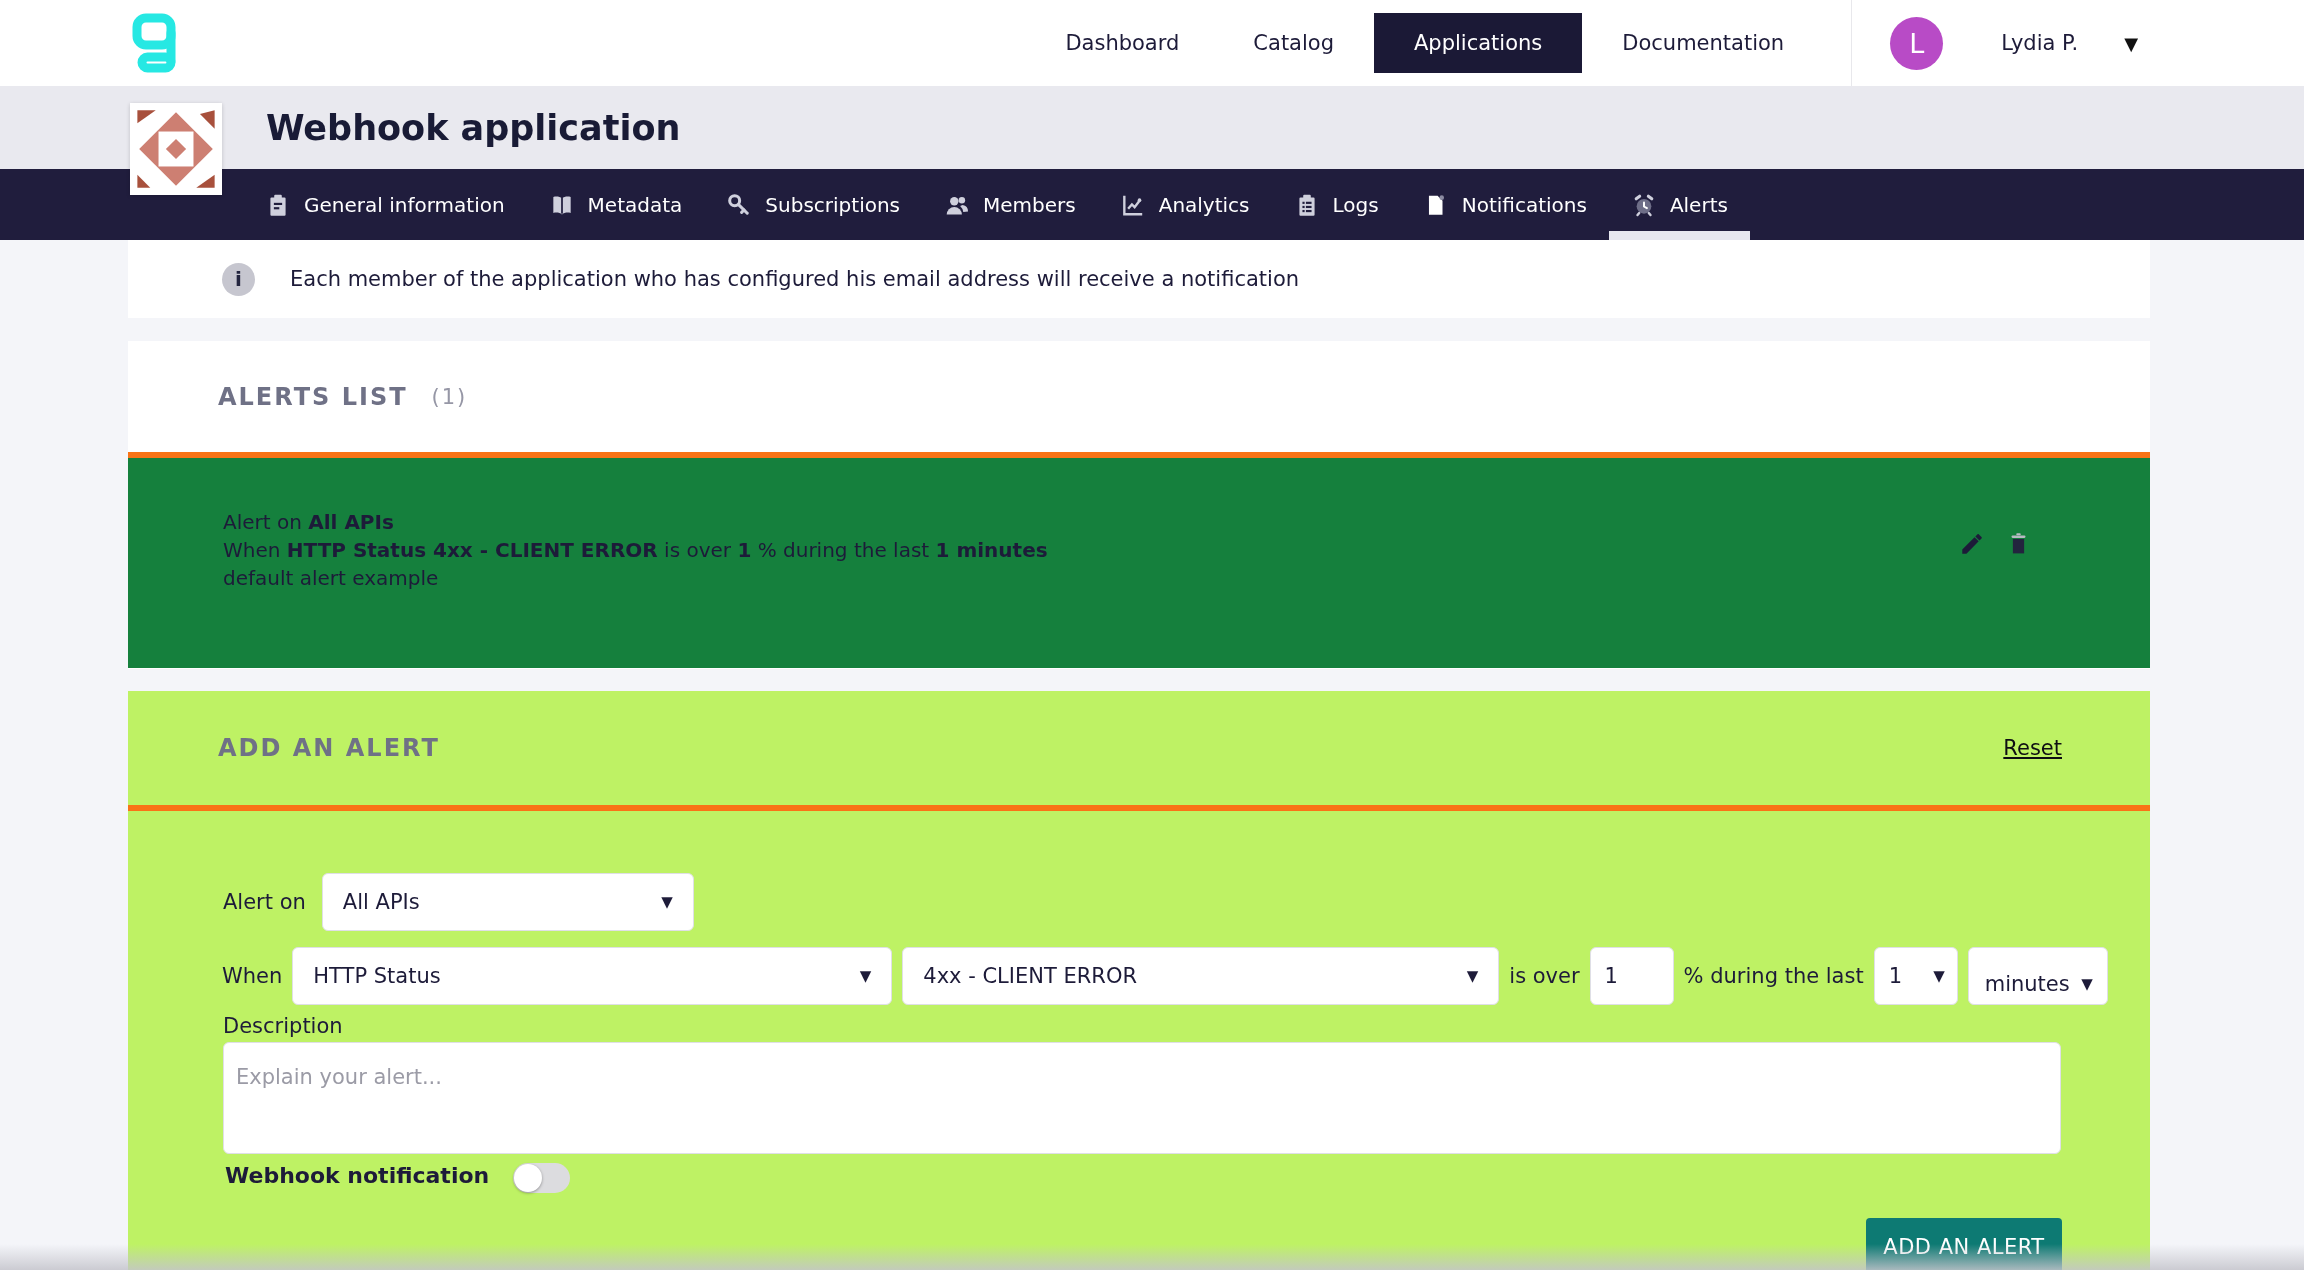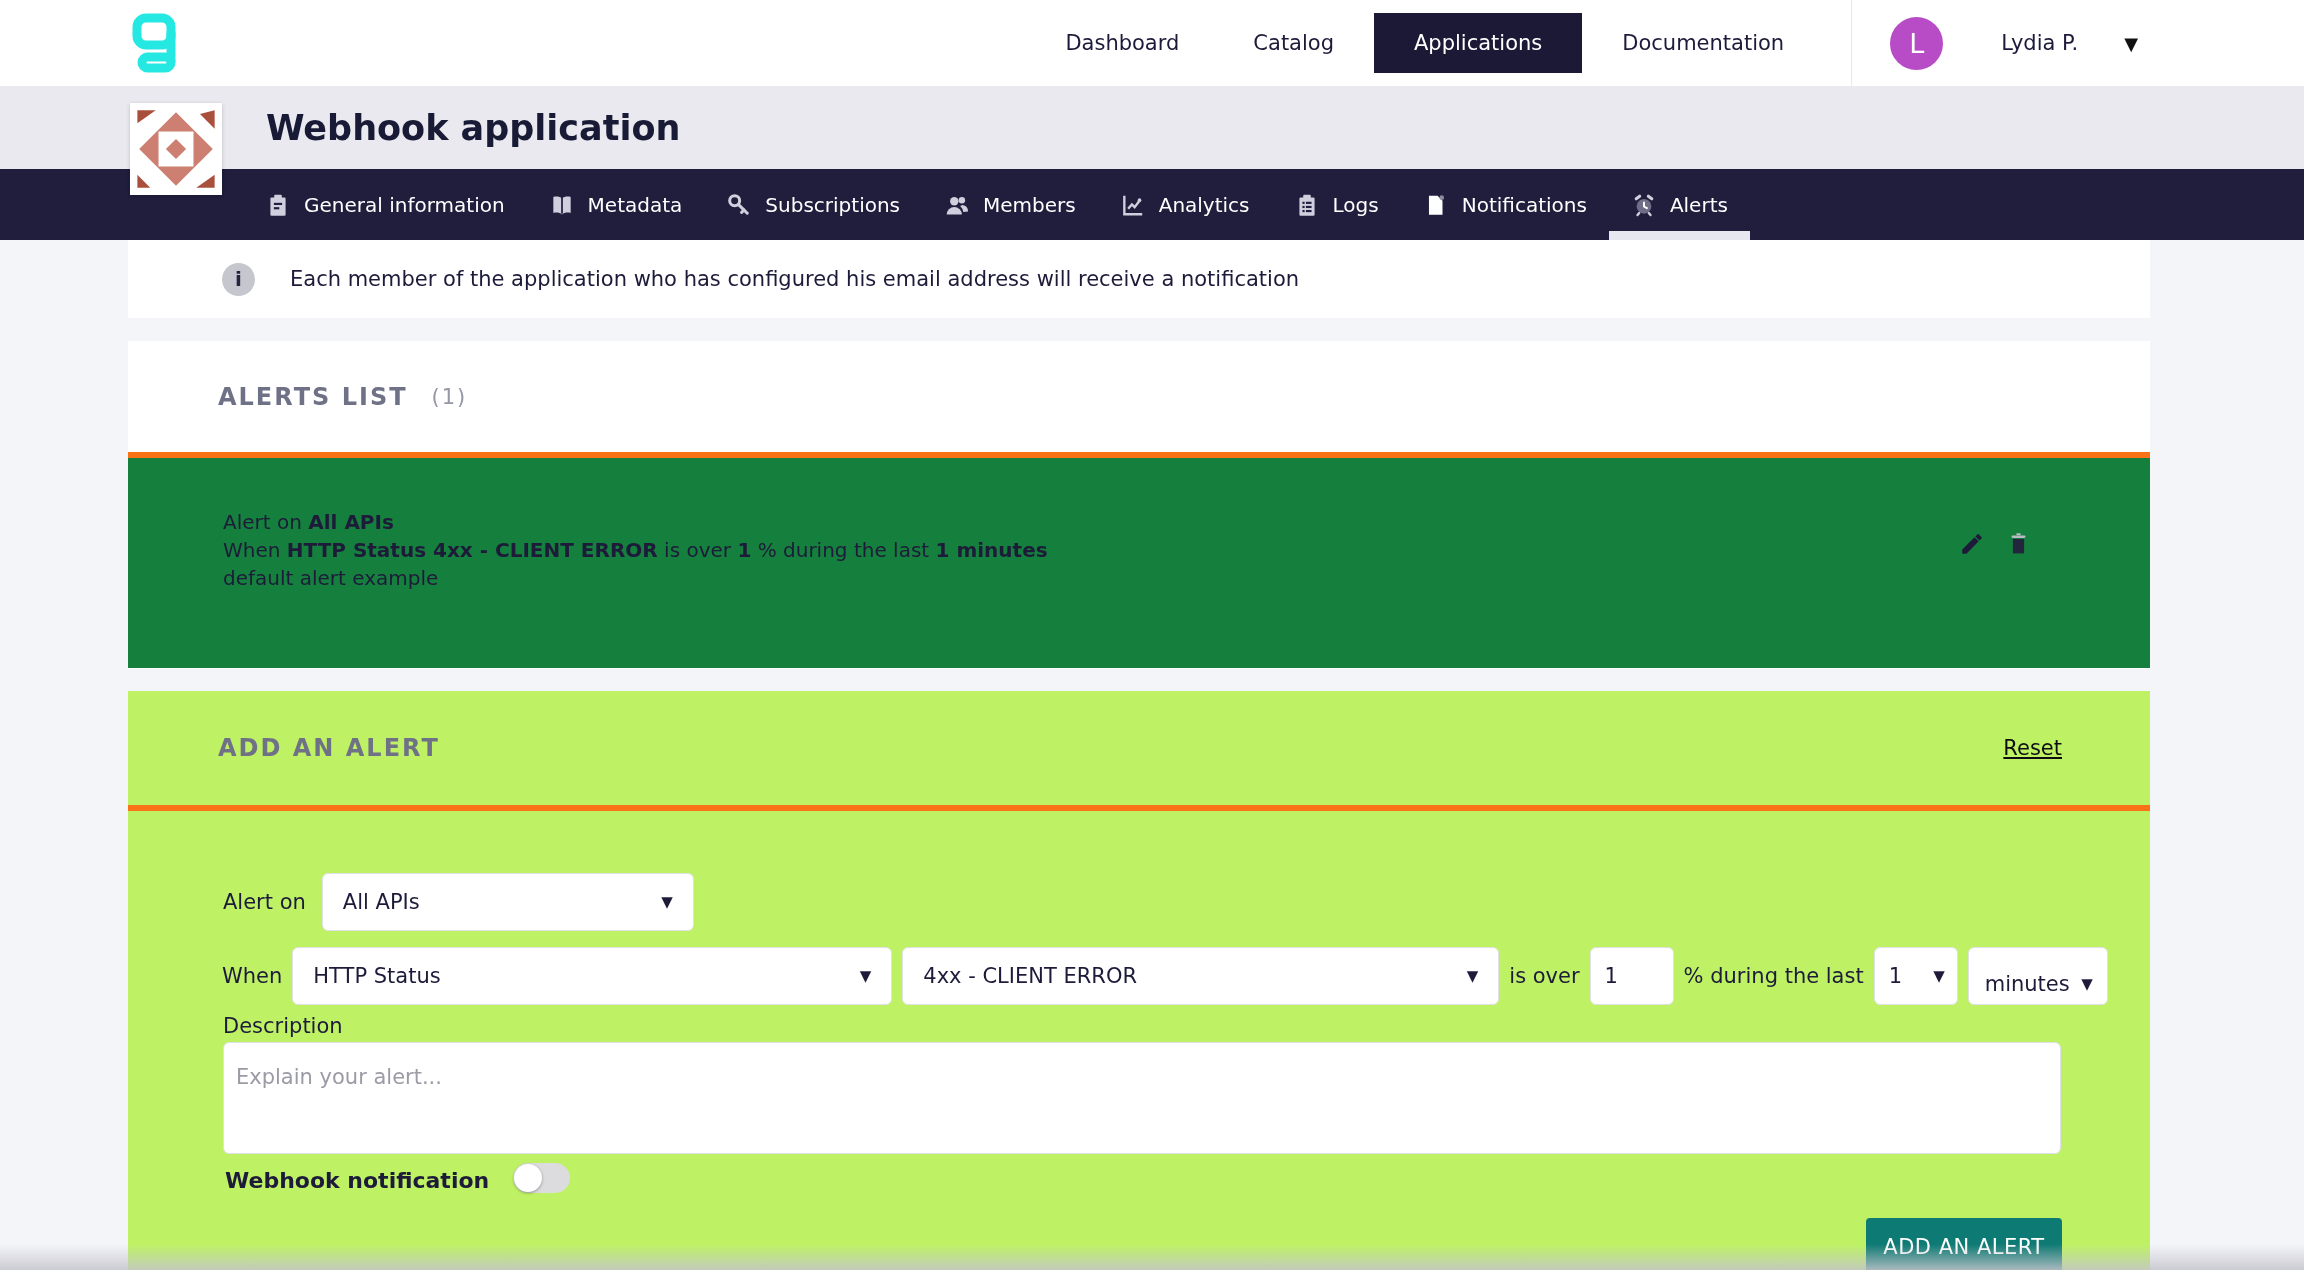--- a/index.html
+++ b/index.html
@@ -62,21 +62,21 @@
   .sel-metric { width:600px; }
   .sel-cond { width:597px; }
   .num-input { width:84px; height:58px; border:1px solid #dfdfe6; border-radius:6px; font-size:21px; padding:0 0 0 14px; font-family:inherit; color:#1d1b39; }
   .sel-dur { width:84px; padding:0 12px 0 14px; }
   .sel-unit { width:140px; padding:16px 14px 0 16px; }
 
   .desc-label { position:absolute; left:95px; top:203px; }
   .desc-area { position:absolute; left:95px; top:231px; width:1838px; height:112px; border:1px solid #dfdfe6; border-radius:6px; font-family:inherit; font-size:21px; padding:22px 12px; color:#1d1b39; resize:none; }
   .desc-area::placeholder { color:#9b9ba6; }
 
-  .webhook-row { position:absolute; left:97px; top:352px; display:flex; align-items:flex-end; gap:24px; }
+  .webhook-row { position:absolute; left:97px; top:352px; display:flex; align-items:flex-start; gap:24px; }
   .webhook-label { font-weight:bold; font-size:22px; }
   .toggle { width:57px; height:30px; border-radius:15px; background:#dcdcdf; position:relative; cursor:pointer; flex:none; }
   .knob { position:absolute; left:1px; top:1px; width:28px; height:28px; border-radius:50%; background:#fff; box-shadow:0 1px 3px rgba(0,0,0,.35); }
 
   .submit-btn { position:absolute; right:88px; top:407px; width:196px; height:58px; background:#0d7a73; color:#fff; font-size:21px; border:none; border-radius:4px; font-family:inherit; letter-spacing:.5px; cursor:pointer; }
 
   .bottom-fade { position:absolute; left:0; bottom:0; width:2304px; height:26px; background:linear-gradient(to bottom, rgba(203,203,209,0), rgba(196,196,203,.85)); z-index:40; pointer-events:none; }
 </style>
 </head>
 <body>

